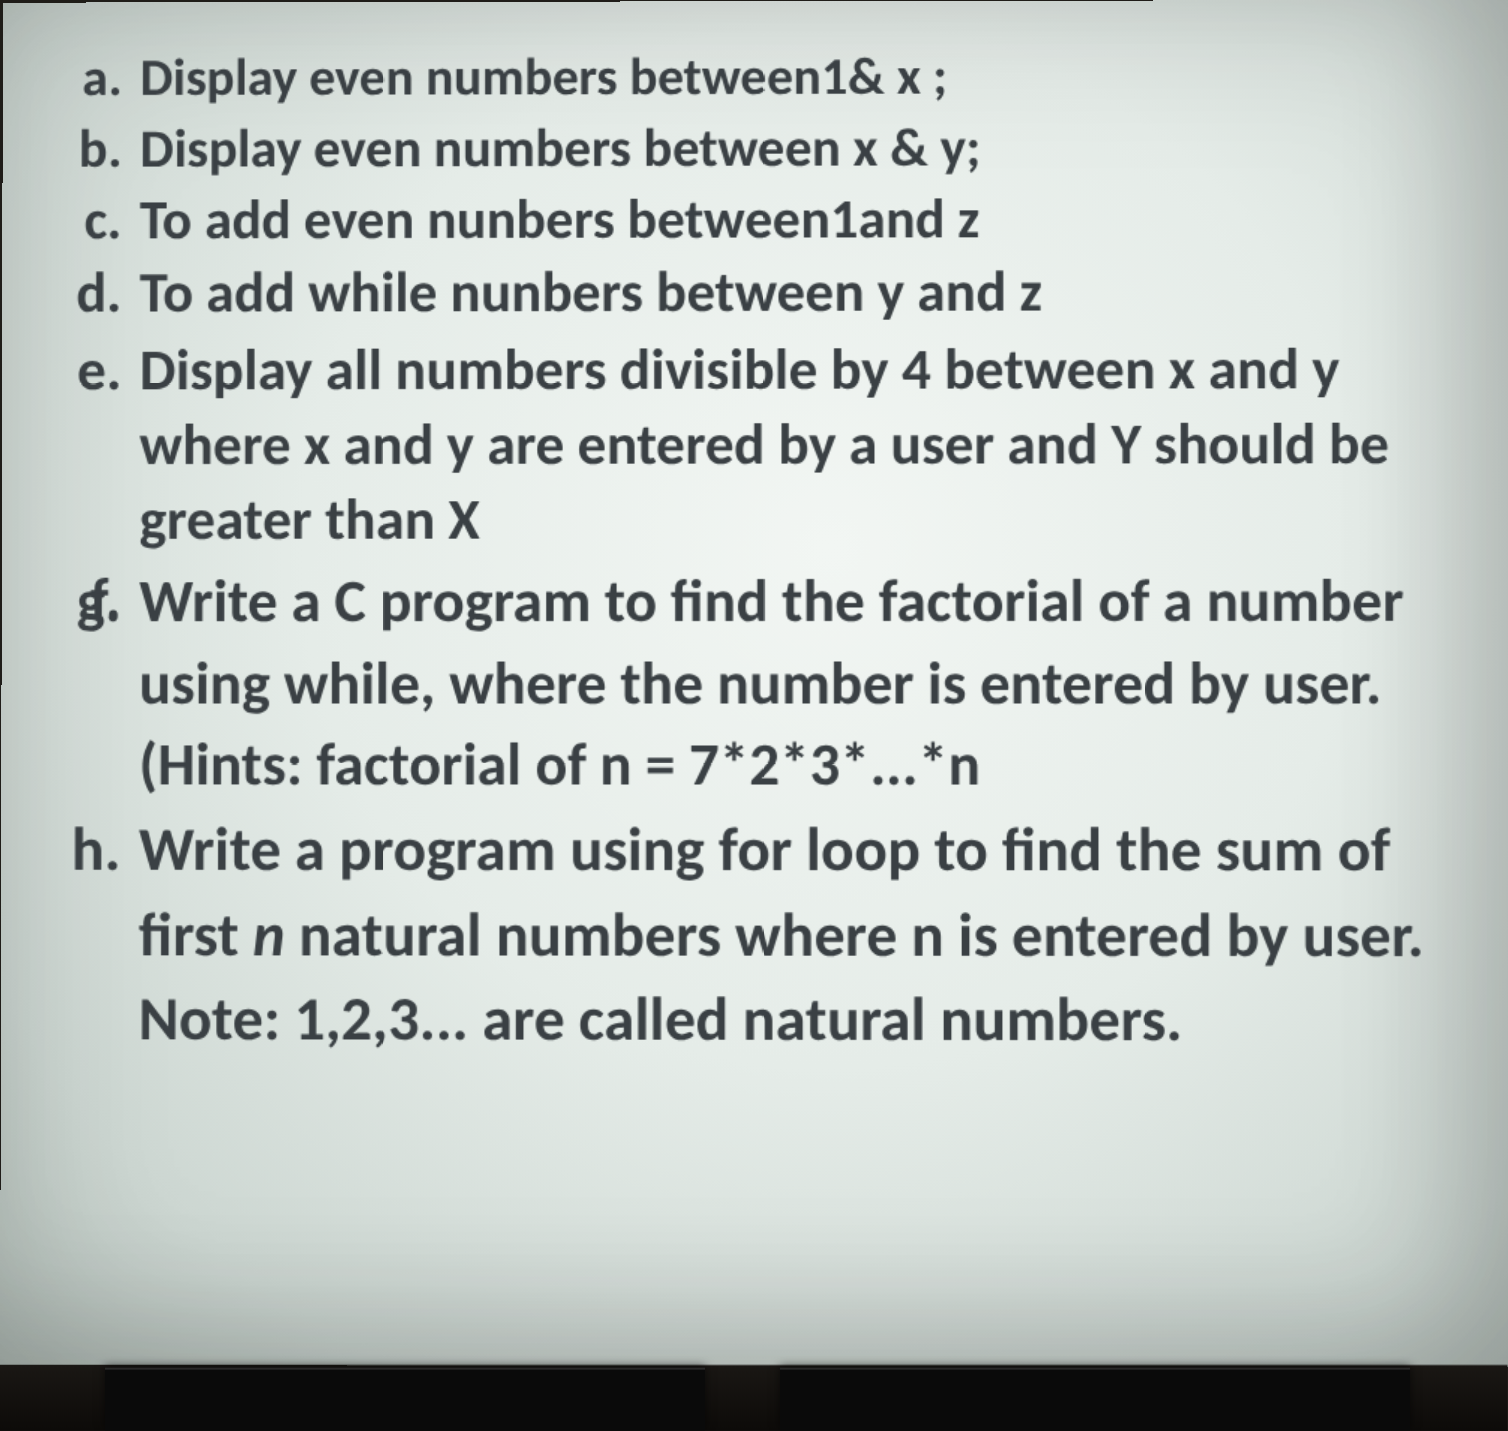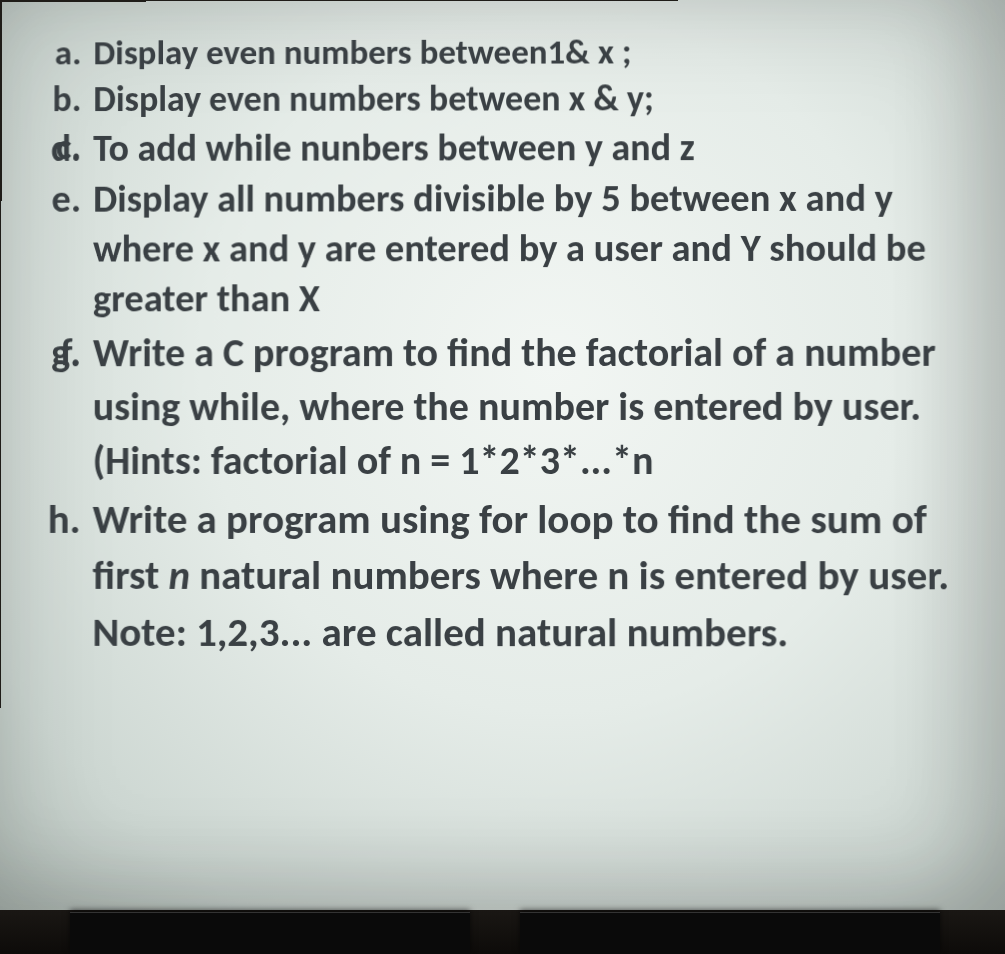--- a/index.html
+++ b/index.html
@@ -102,35 +102,36 @@
         <li class="i1">
           <span class="marker">a.</span>
           <span>Display even numbers between1&amp; x ;</span>
         </li>
         <li class="i2">
           <span class="marker">b.</span>
           <span>Display even numbers between x &amp; y;</span>
         </li>
         <li class="i3">
           <span class="marker">c.</span>
+          <span>To add even nunbers between1and z</span>
         </li>
         <li class="i4">
           <span class="marker">d.</span>
           <span>To add while nunbers between y and z</span>
         </li>
         <li class="i5">
           <span class="marker">e.</span>
-          <span>Display all numbers divisible by 5 between x and y where x and y are entered by a user and Y should be greater than X</span>
+          <span>Display all numbers divisible by 4 between x and y where x and y are entered by a user and Y should be greater than X</span>
         </li>
         <li class="i6">
           <span class="marker">f.</span>
         </li>
         <li class="i7">
           <span class="marker">g.</span>
-          <span>Write a C program to find the factorial of a number using while, where the number is entered by user. (Hints: factorial of n = 1*2*3*...*n</span>
+          <span>Write a C program to find the factorial of a number using while, where the number is entered by user. (Hints: factorial of n = 7*2*3*...*n</span>
         </li>
         <li class="i8">
           <span class="marker">h.</span>
           <span>
             <span>Write a program using for loop to find the sum of first </span><span class="italic">n</span><span> natural numbers where n is entered by user. Note: 1,2,3... are called natural numbers.</span>
           </span>
         </li>
       </ol>
     </div>
   </div>

